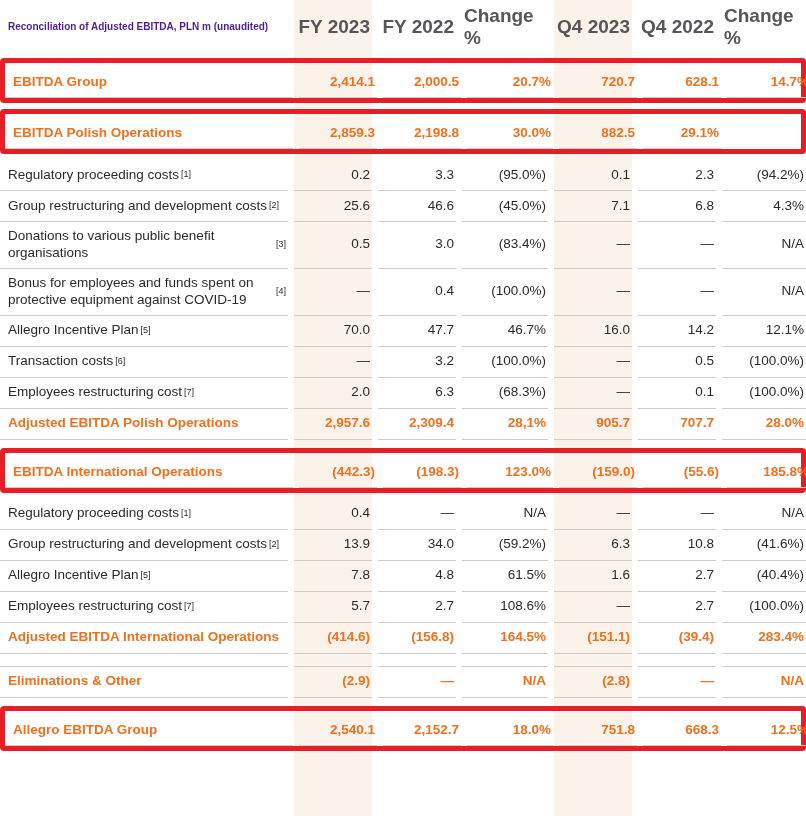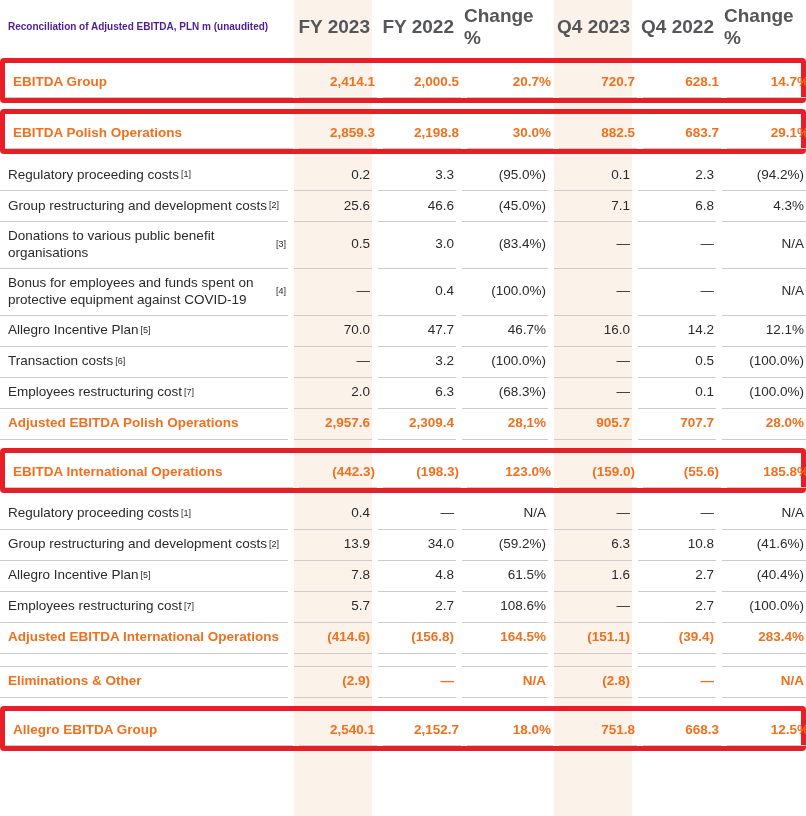--- a/index.html
+++ b/index.html
@@ -104,21 +104,20 @@
         </div>
         <div class="redbox">
           <div class="row grid emph">
             <div class="cell label">
               <span>EBITDA Polish Operations</span>
             </div>
             <div class="cell num">2,859.3</div>
             <div class="cell num">2,198.8</div>
             <div class="cell num">30.0%</div>
             <div class="cell num">882.5</div>
-            <div class="cell num">683.7</div>
             <div class="cell num">29.1%</div>
           </div>
         </div>
         <div class="row grid">
           <div class="cell label">
             <span>Regulatory proceeding costs</span>
             <sup class="fn">[1]</sup>
           </div>
           <div class="cell num">0.2</div>
           <div class="cell num">3.3</div>

